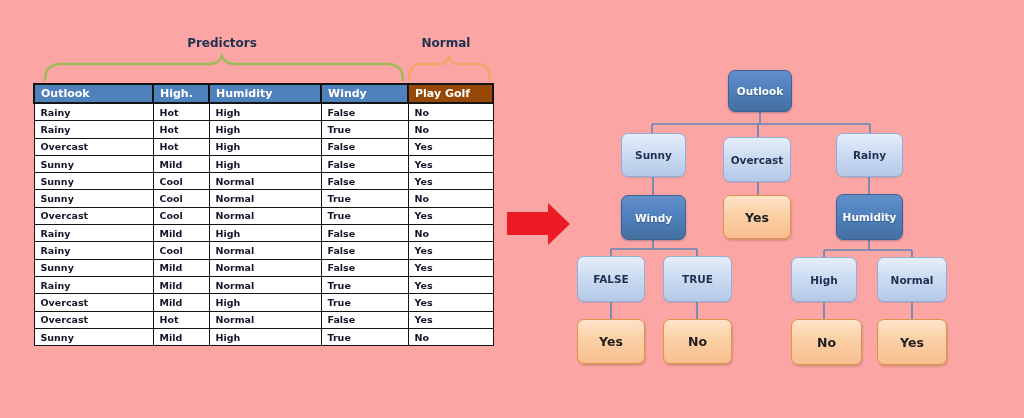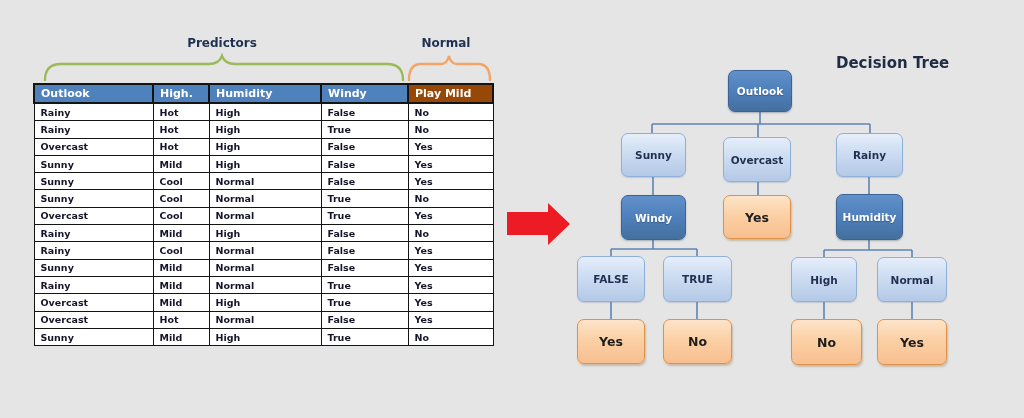--- a/index.html
+++ b/index.html
@@ -1,17 +1,17 @@
 <!DOCTYPE html>
 <html><head>
 <meta charset="utf-8">
 <style>
   html,body{margin:0;padding:0;background:#fff;}
   #canvas{
-    position:relative;width:1024px;height:418px;background:#e5e5e5;overflow:hidden;
+    position:relative;width:1024px;height:418px;background:#fca5a5;overflow:hidden;
     font-family:"DejaVu Sans","Liberation Sans",sans-serif;
   }
   
   .brace-label{
     position:absolute;font-weight:bold;font-size:12px;color:#1f3050;
     text-align:center;letter-spacing:0;
   }
   #predictors-label{left:160px;top:36px;width:124px;}
   #target-label{left:406px;top:36px;width:80px;}
   #braces-svg{position:absolute;left:0;top:0;pointer-events:none;}
@@ -82,21 +82,21 @@
         <col style="width:112px">
       <col style="width:87px">
         <col style="width:85px">
     </colgroup>
     <thead>
       <tr>
         <th class="predictor">Outlook</th>
         <th class="predictor">High.</th>
         <th class="predictor">Humidity</th>
         <th class="predictor">Windy</th>
-        <th class="target">Play Mild</th>
+        <th class="target">Play Golf</th>
       </tr>
     </thead>
     <tbody id="golf-table-body">
         <tr>
           <td>Rainy</td>
           <td>Hot</td>
           <td>High</td>
           <td>False</td>
           <td>No</td>
         </tr>
@@ -191,21 +191,20 @@
           <td>True</td>
           <td>No</td>
         </tr>
       </tbody>
   </table>
 
   <svg id="arrow-svg" width="70" height="62" viewBox="0 0 70 62">
     <polygon points="2,19 43,19 43,10 65,31 43,52 43,42 2,42" fill="#ed1c24"></polygon>
   </svg>
 
-  <div id="tree-title">Decision Tree</div>
 
   <svg id="connectors-svg" width="1024" height="418" viewBox="0 0 1024 418">
     <path fill="none" stroke-width="1.6" d="M760,112 V124 M652,124 H870 M652,124 V134 M758,124 V137 M870,124 V134
              M653,177 V195 M758,182 V195 M869,177 V194
              M653,240 V249 M611,249 H697 M611,249 V256 M697,249 V256
              M869,240 V250 M824,250 H912 M824,250 V257 M912,250 V257
              M611,302 V319 M697,302 V319 M824,302 V319 M912,302 V319" stroke="#5f85b5"></path>
   </svg>
 
   <div id="tree-nodes">

